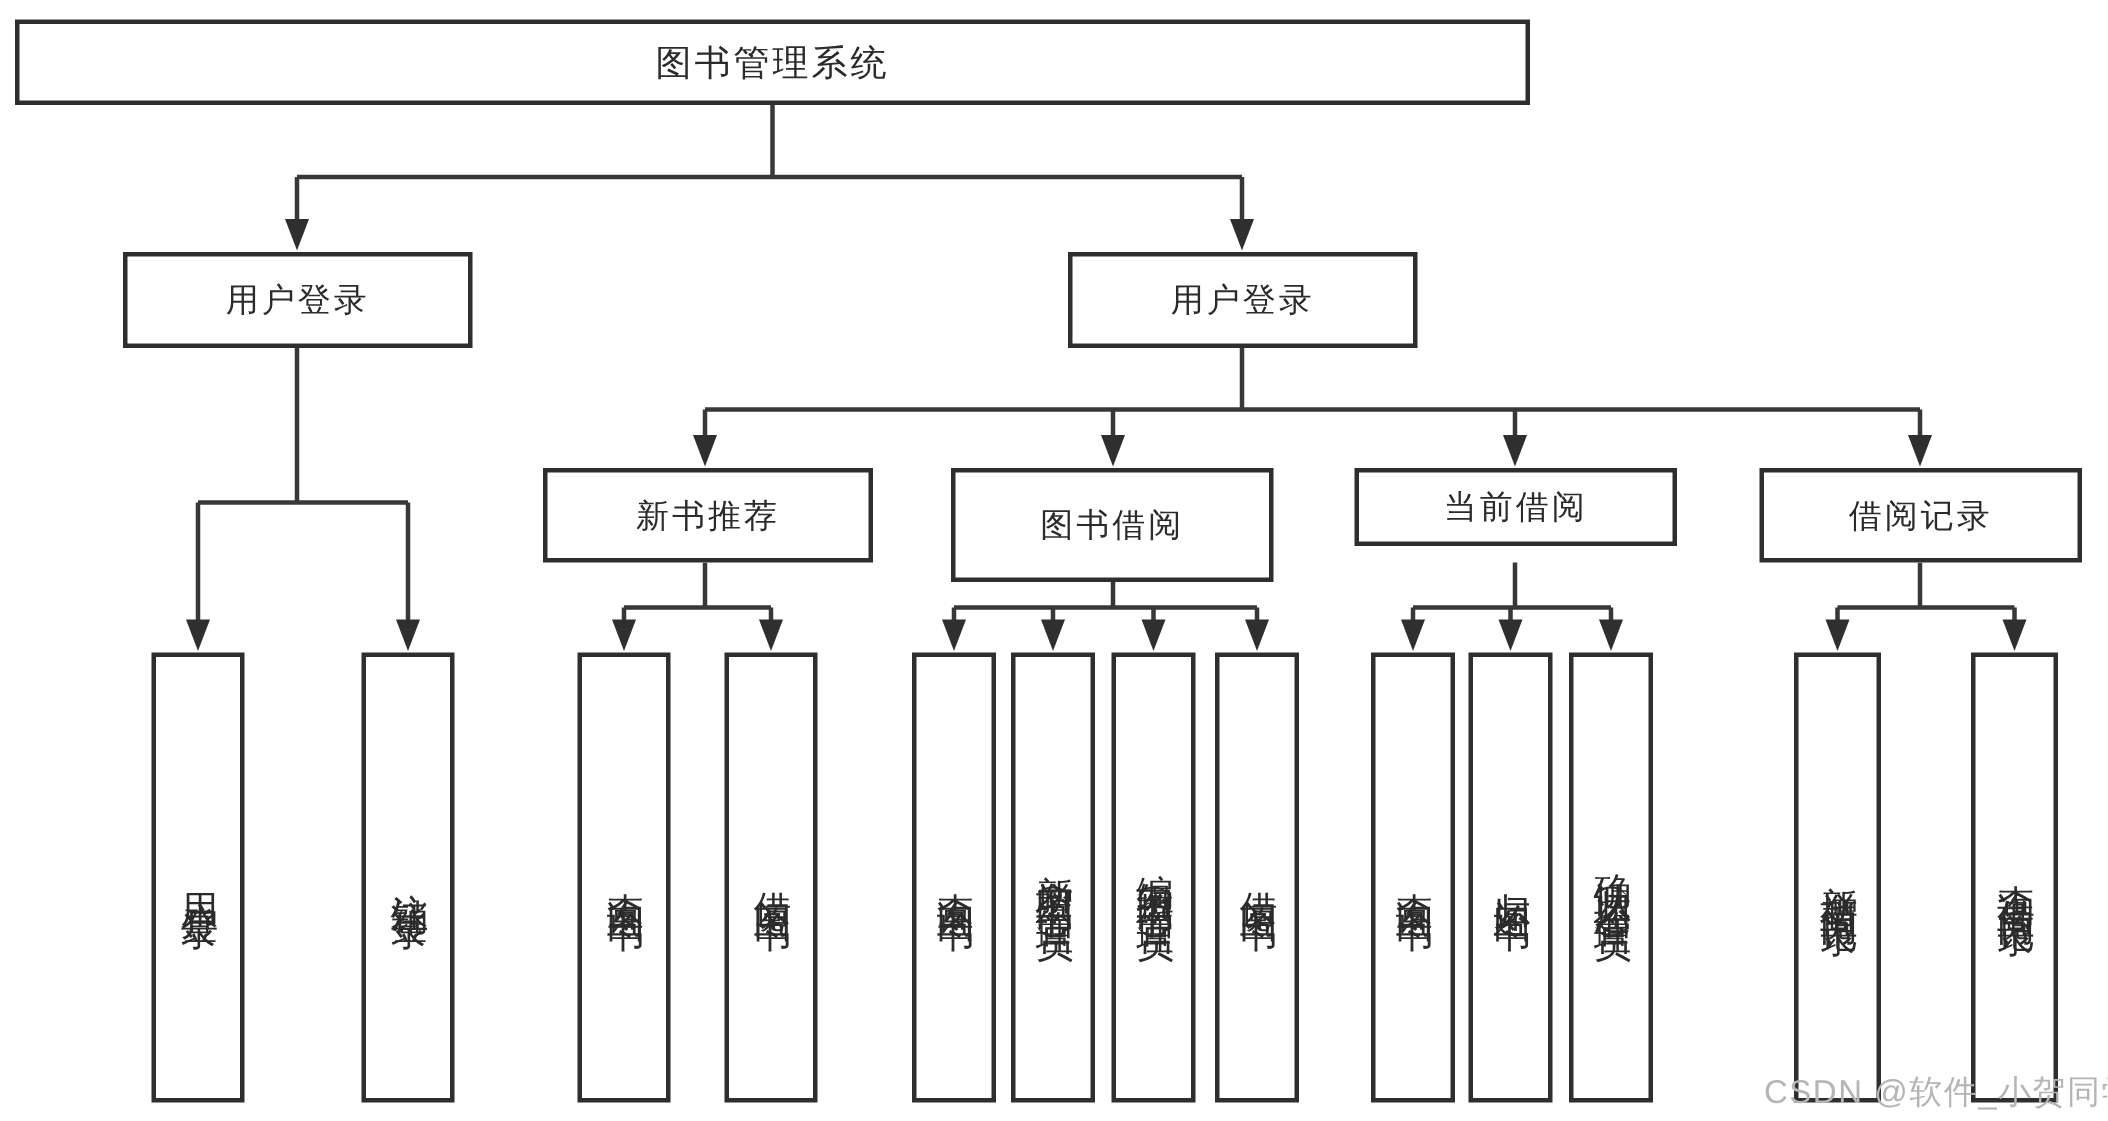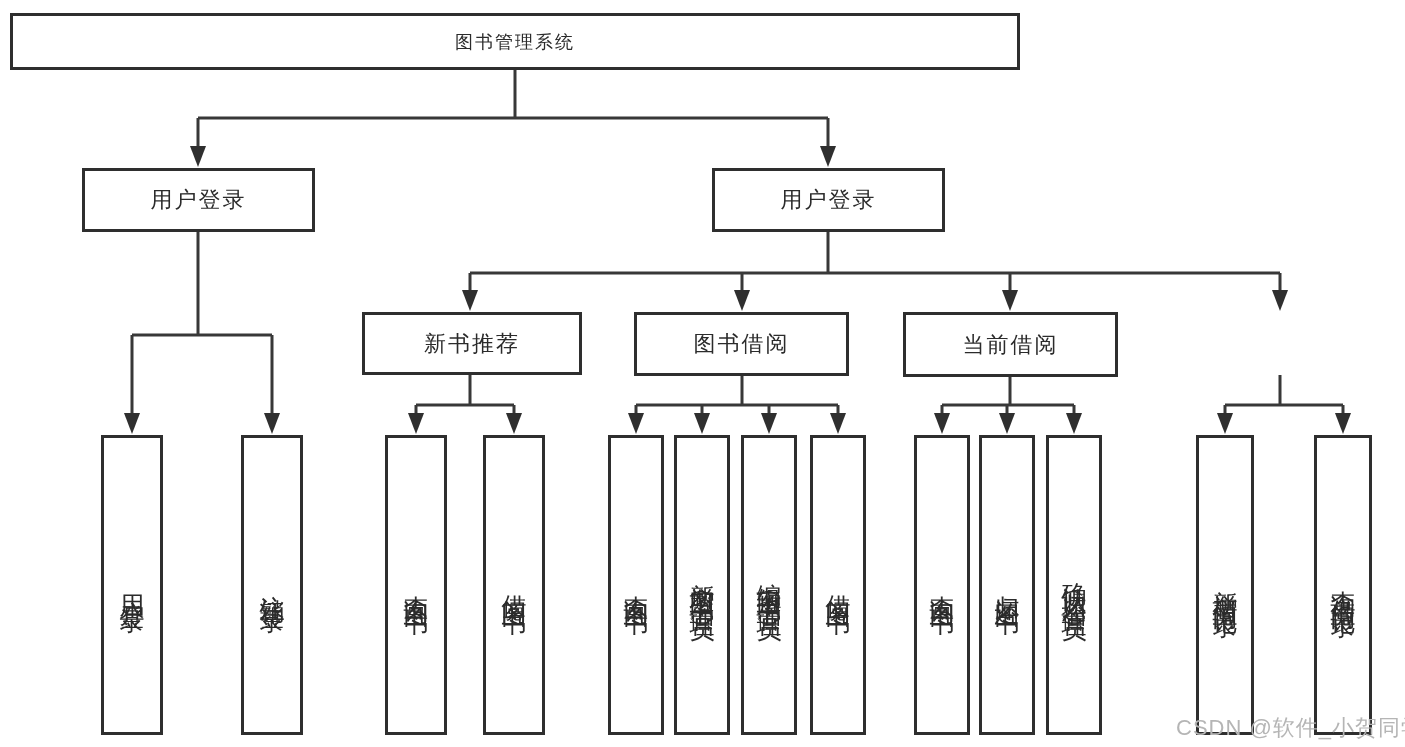--- a/index.html
+++ b/index.html
@@ -5,21 +5,21 @@
   html,body{margin:0;padding:0;background:#ffffff;}
   body{font-family:"Liberation Sans","DejaVu Sans",sans-serif;}
   #canvas{position:relative;width:1405px;height:747px;background:#ffffff;overflow:hidden;}
   #connectors{position:absolute;left:0;top:0;width:1405px;height:747px;z-index:1;}
   .node{
     position:absolute;z-index:2;box-sizing:border-box;
     border:3px solid #2e2e2e;background:#ffffff;color:#2b2b2b;
     display:flex;align-items:center;justify-content:center;
   }
   .hnode span{font-size:22px;letter-spacing:2px;white-space:nowrap;}
-  .rootnode span{font-size:18px;letter-spacing:2px;}
+  .rootnode span{font-size:24px;letter-spacing:2px;}
   .leaf .vtext{
     writing-mode:vertical-rl;text-orientation:mixed;
     font-size:25px;letter-spacing:5px;line-height:1;white-space:nowrap;
   }
   #watermark{
     position:absolute;z-index:3;left:1176px;top:713px;
     font-size:22px;color:#b5b5b5;letter-spacing:1px;white-space:nowrap;
   }
 </style>
 </head>
@@ -74,25 +74,28 @@
   <div class="node hnode" style="left:82px;top:168px;width:233px;height:64px">
     <span>用户登录</span>
   </div>
   <div class="node hnode" style="left:712px;top:168px;width:233px;height:64px">
     <span>用户登录</span>
   </div>
 
   <div class="node hnode" style="left:362px;top:312px;width:220px;height:63px">
     <span>新书推荐</span>
   </div>
-  <div class="node hnode" style="left:634px;top:312px;width:215px;height:64px">
+  <div class="node hnode" style="left:634px;top:312px;width:215px;height:76px">
     <span>图书借阅</span>
   </div>
-  <div class="node hnode" style="left:903px;top:312px;width:215px;height:65px">
+  <div class="node hnode" style="left:903px;top:312px;width:215px;height:52px">
     <span>当前借阅</span>
+  </div>
+  <div class="node hnode" style="left:1173px;top:312px;width:215px;height:63px">
+    <span>借阅记录</span>
   </div>
 
   <div class="node leaf" style="left:101px;top:435px;width:62px;height:300px">
     <span class="vtext">用户登录</span>
   </div>
   <div class="node leaf" style="left:241px;top:435px;width:62px;height:300px">
     <span class="vtext">注销登录</span>
   </div>
 
   <div class="node leaf" style="left:385px;top:435px;width:62px;height:300px">

